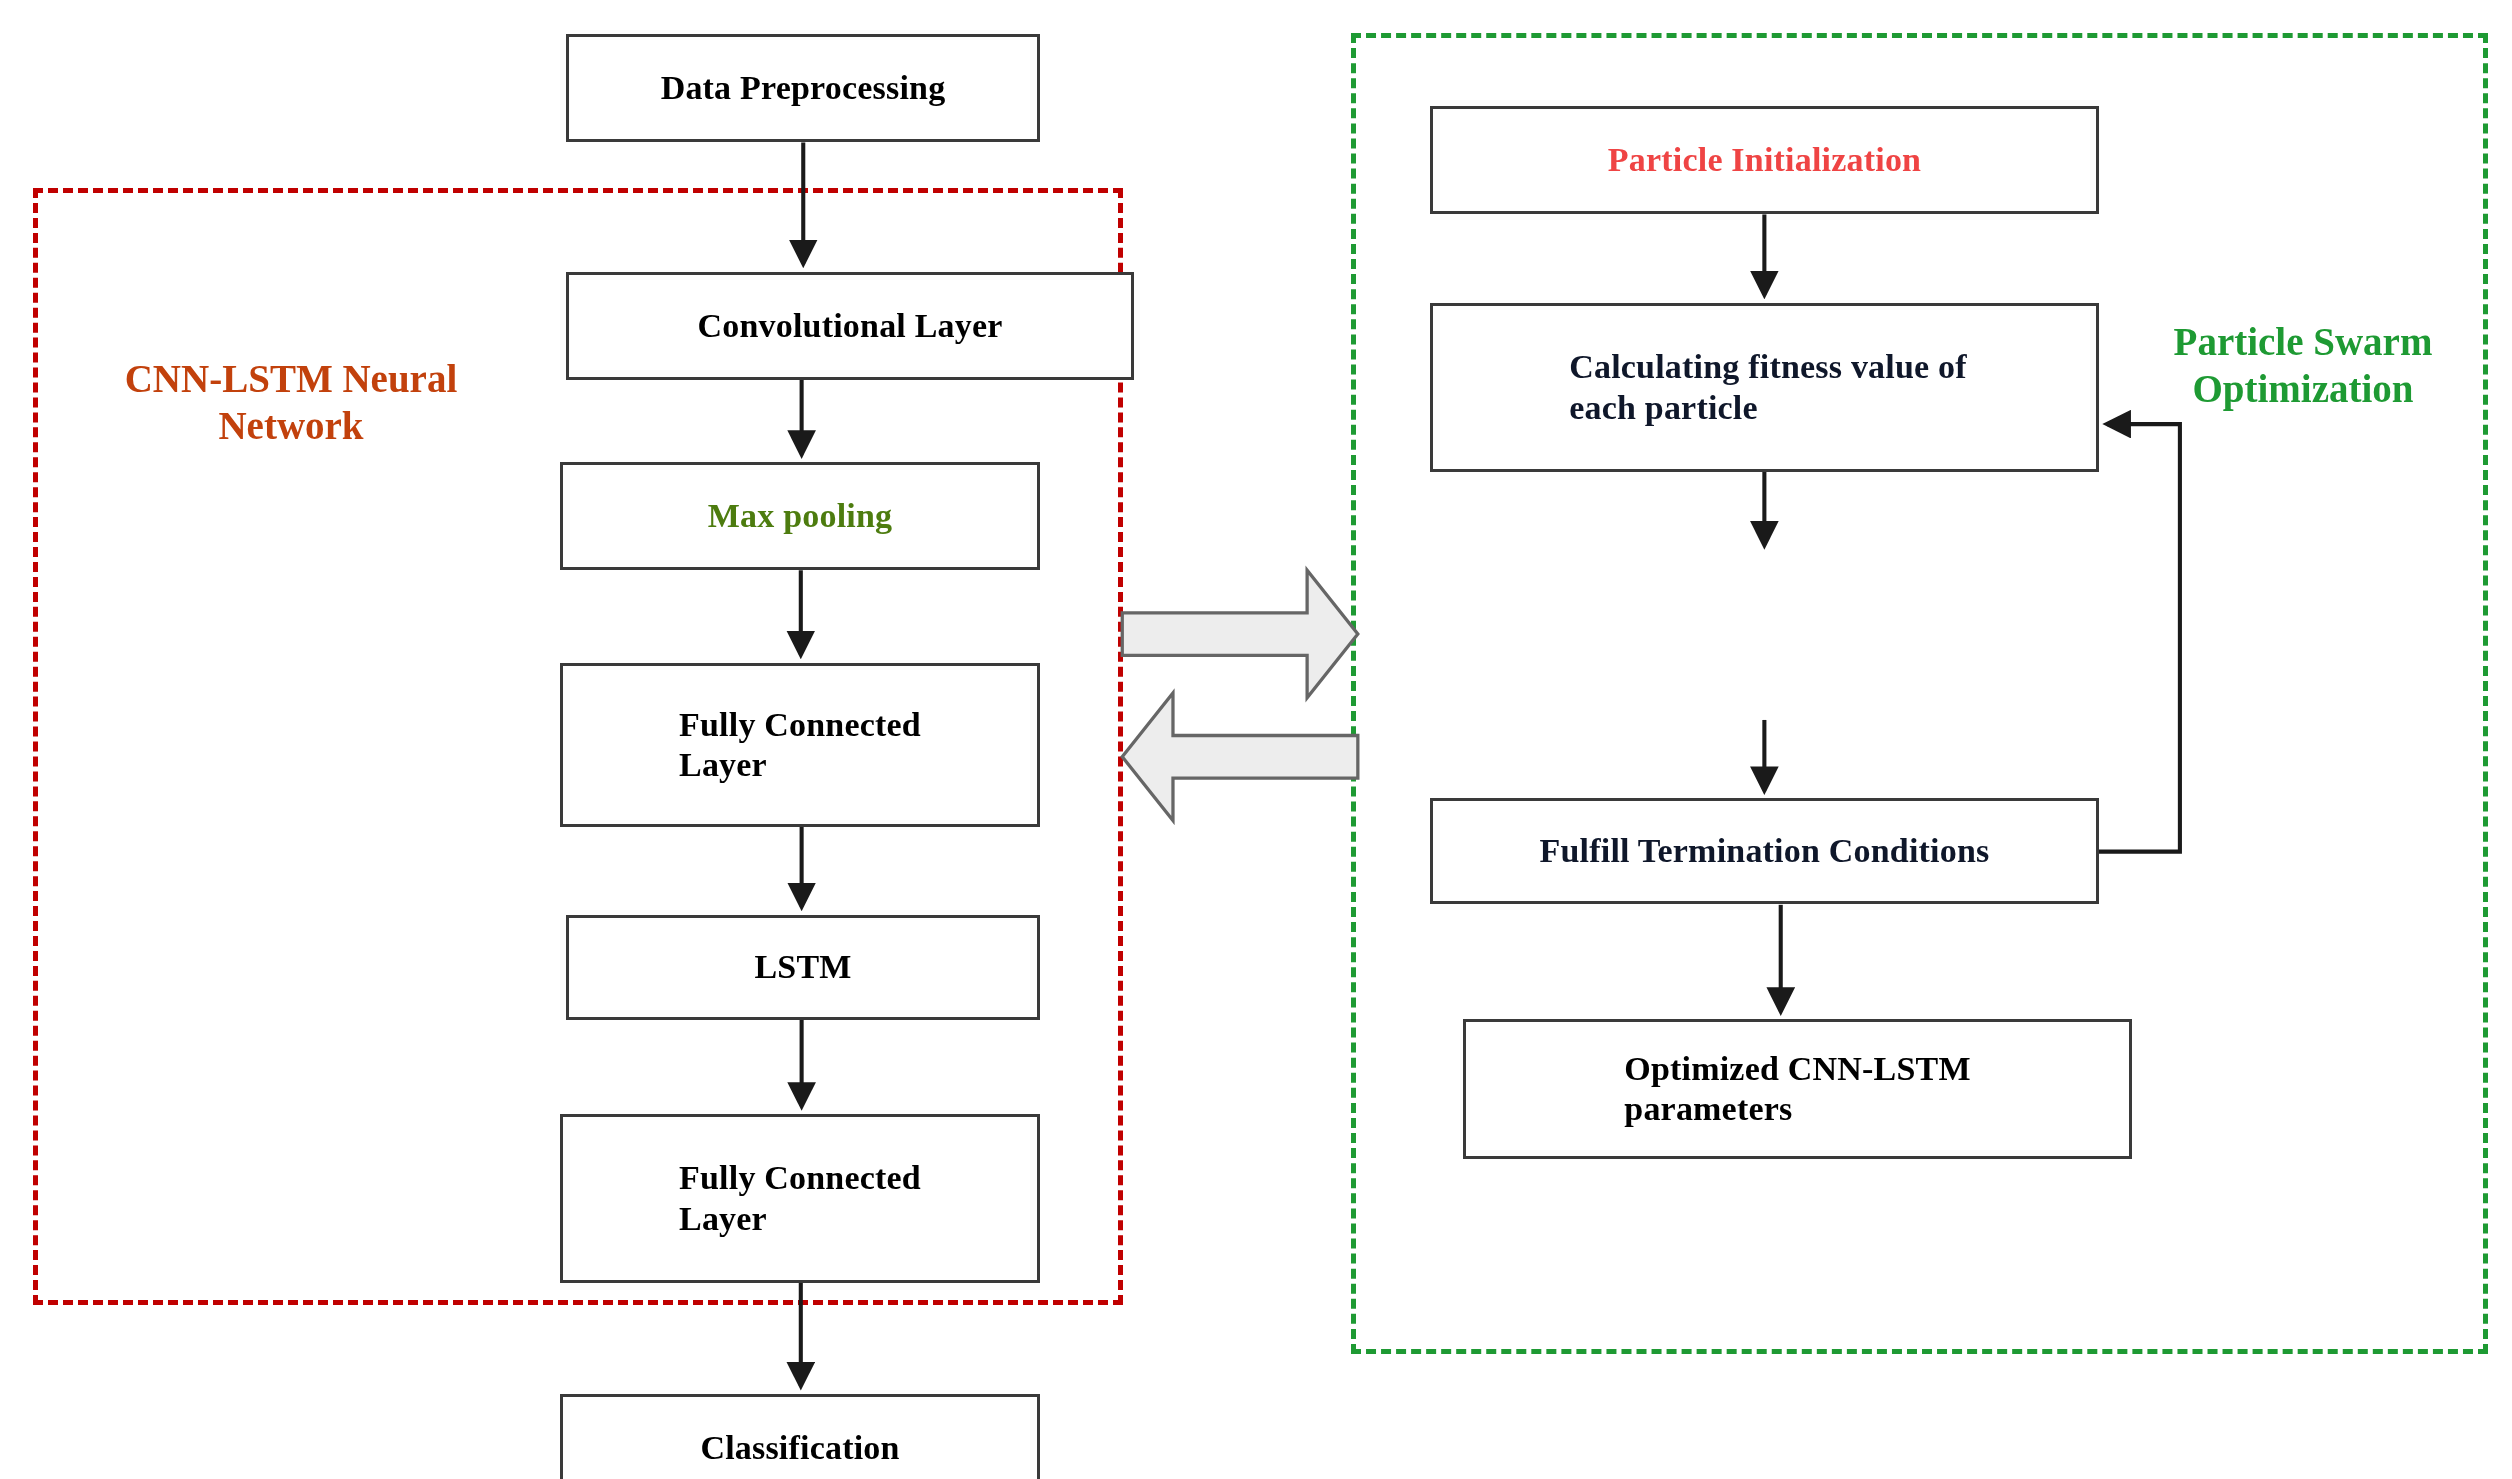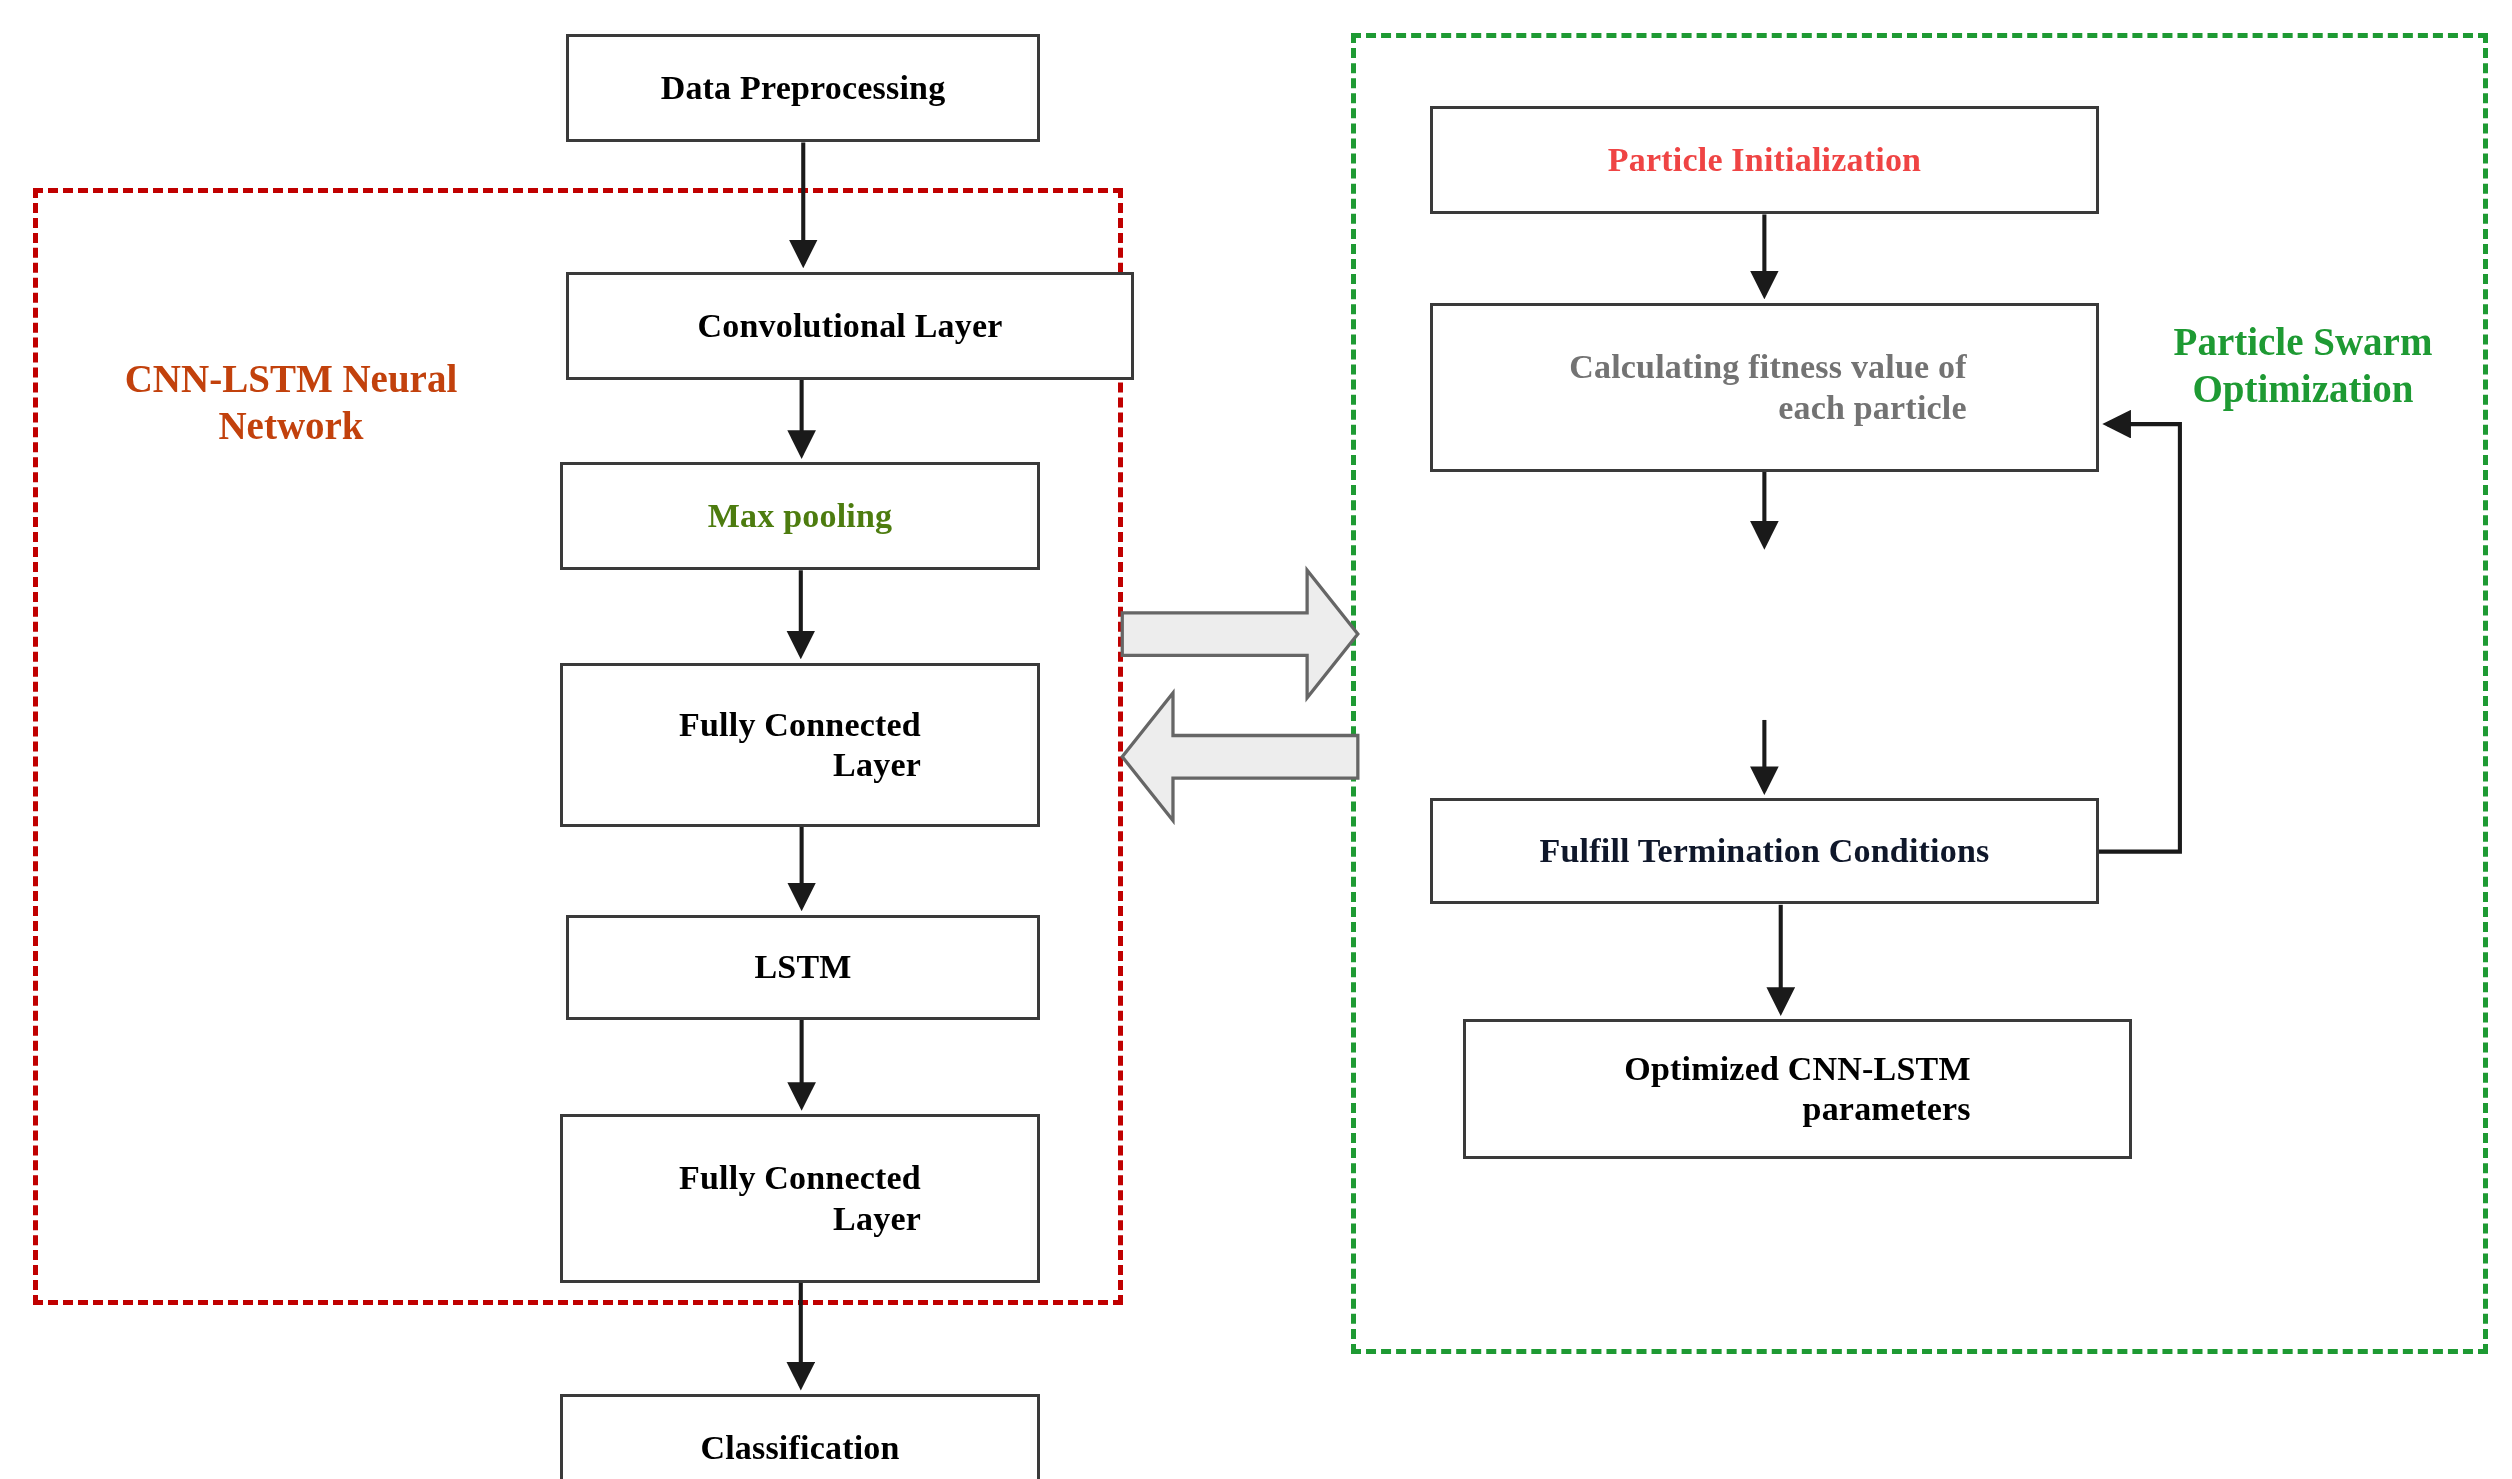--- a/index.html
+++ b/index.html
@@ -26,21 +26,21 @@
     height: 1480px;
   }
   .node-box {
     position: absolute;
     box-sizing: border-box;
     background: #ffffff;
     border: 3.3px solid #3a3a3a;
     display: flex;
     align-items: center;
     justify-content: center;
-    text-align: right;
+    text-align: left;
     font-weight: bold;
     color: #000000;
     font-size: 34px;
     line-height: 1.18;
     letter-spacing: 0.2px;
     font-family: "Liberation Serif", "DejaVu Serif", serif;
   }
   .group-label {
     position: absolute;
     text-align: center;
@@ -106,21 +106,21 @@
   <div class="node-box" style="left: 560px; top: 1114px; width: 480px; height: 169px; border-color: rgb(58, 58, 58); color: rgb(0, 0, 0);">
       <span>Fully Connected<br>Layer</span>
     </div>
   <div class="node-box" style="left: 560px; top: 1394px; width: 480px; height: 108px; border-color: rgb(58, 58, 58); color: rgb(0, 0, 0);">
       <span>Classification</span>
     </div>
 
   <div class="node-box" style="left: 1430px; top: 106px; width: 669px; height: 108px; border-color: rgb(58, 58, 58); color: #ef4444;">
       <span>Particle Initialization</span>
     </div>
-  <div class="node-box" style="left: 1430px; top: 303px; width: 669px; height: 169px; border-color: rgb(58, 58, 58); color: #737373; padding-left: 7px;">
+  <div class="node-box" style="left: 1430px; top: 303px; width: 669px; height: 169px; border-color: rgb(58, 58, 58); color: #0f172a; padding-left: 7px;">
       <span>Calculating fitness value of<br>each particle</span>
     </div>
   <div class="node-box" style="left: 1430px; top: 798px; width: 669px; height: 106px; border-color: rgb(58, 58, 58); color: #0f172a;">
       <span>Fulfill Termination Conditions</span>
     </div>
   <div class="node-box" style="left: 1463px; top: 1019px; width: 669px; height: 140px; border-color: rgb(58, 58, 58); color: rgb(0, 0, 0);">
       <span>Optimized CNN-LSTM<br>parameters</span>
     </div>
 
   <div class="group-label" id="label-cnn" style="color: #c2410c; left: 62px; top: 356px; width: 458px;">

